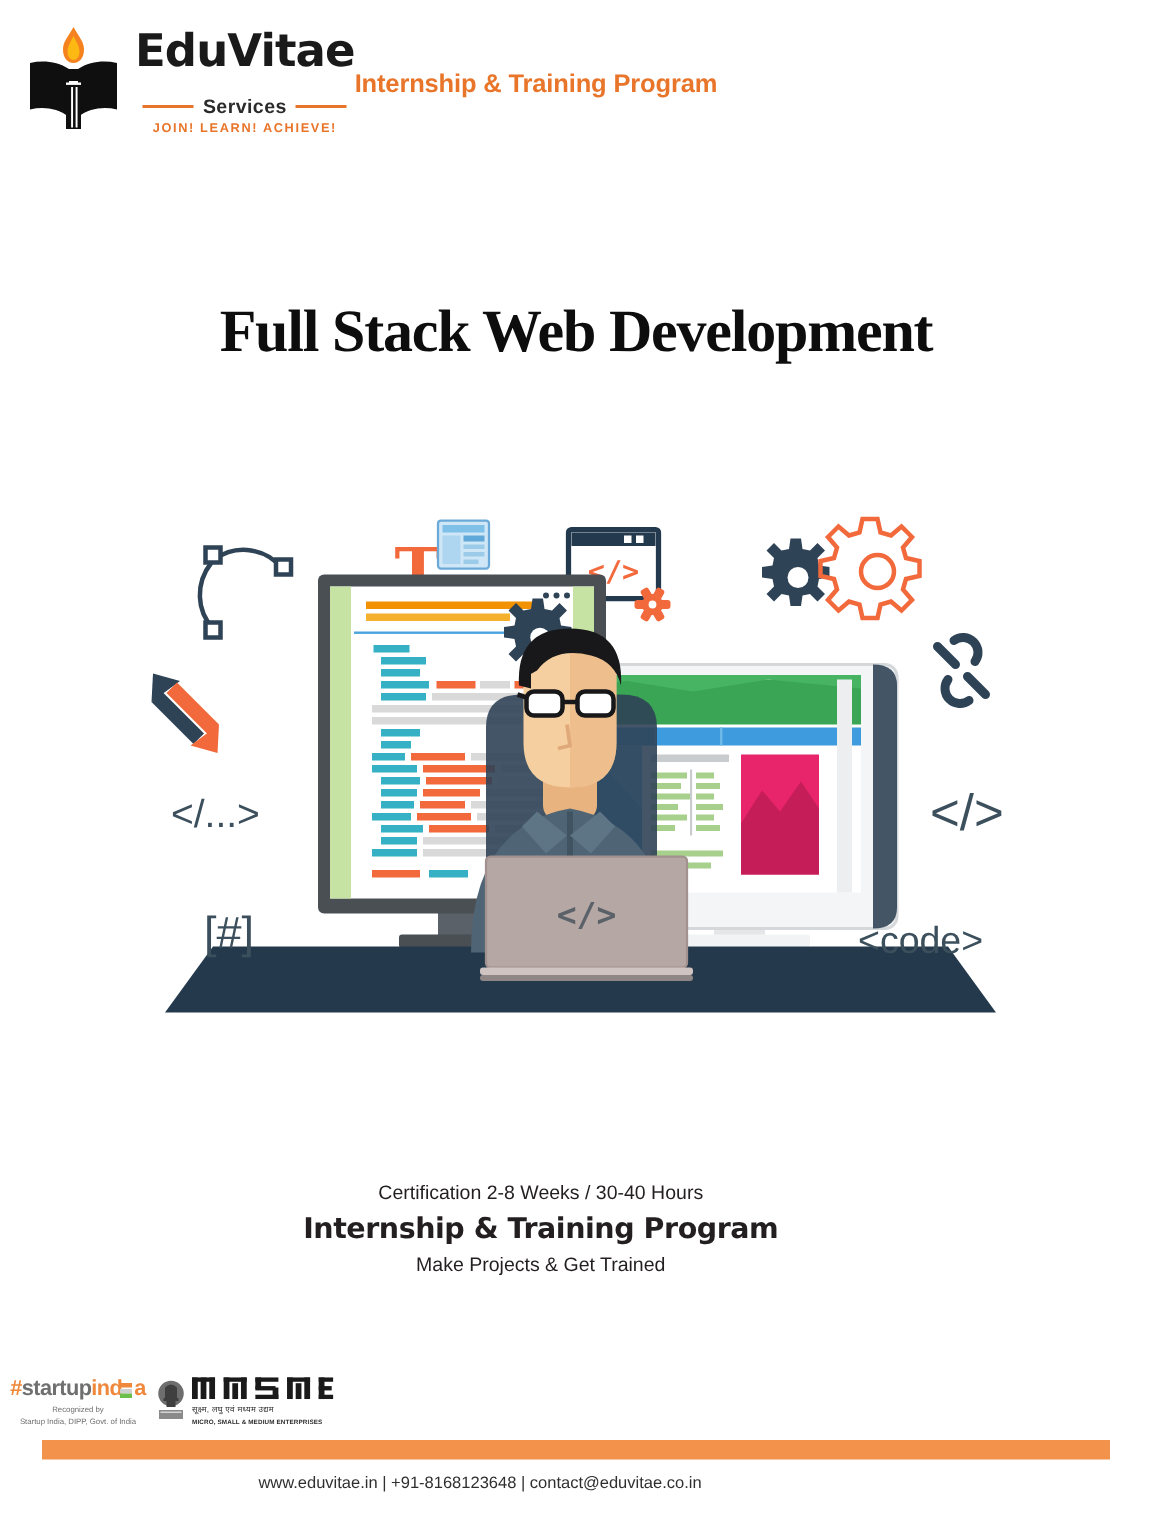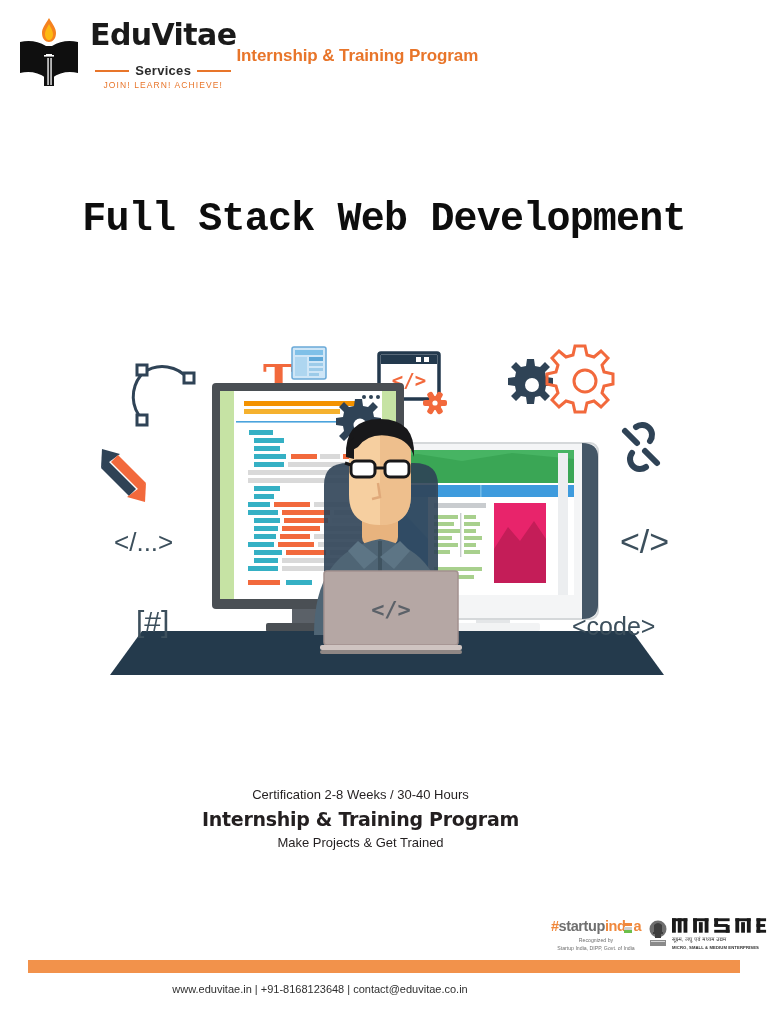--- a/index.html
+++ b/index.html
@@ -70,21 +70,21 @@
     background: #e8752a;
   }
   .brand-sub {
     font-size: 13px;
     font-weight: bold;
     color: #2b2b2b;
     letter-spacing: 0.3px;
   }
   .brand-tag {
     font-size: 8.5px;
-    font-weight: normal;
+    font-weight: bold;
     color: #e8752a;
     letter-spacing: 1.1px;
     margin-top: 2px;
   }
   .header-program {
     margin-top: 8px;
     font-size: 17px;
     font-weight: bold;
     color: #e8752a;
     letter-spacing: -0.1px;
@@ -94,21 +94,21 @@
   .doc-title {
     position: absolute;
     top: 197px;
     left: 0;
     width: 768px;
     text-align: center;
     font-size: 40px;
     font-weight: bold;
     letter-spacing: -0.8px;
     color: #0d0d0d;
-    font-family: Liberation Mono, monospace;
+    font-family: Liberation Serif, serif;
   }
 
   
   .illo {
     position: absolute;
     left: 96px;
     top: 335px;
     width: 580px;
     height: 370px;
   }
@@ -140,21 +140,21 @@
     margin-top: 5px;
   }
 
   
   .badges {
     position: absolute;
     top: 918px;
     left: 0;
     width: 768px;
     display: flex;
-    justify-content: flex-end;
+    justify-content: flex-start;
     align-items: flex-start;
   }
   .badge-startup {
     display: flex;
     flex-direction: column;
     align-items: center;
     width: 104px;
   }
   .startup-word {
     font-size: 14.5px;

